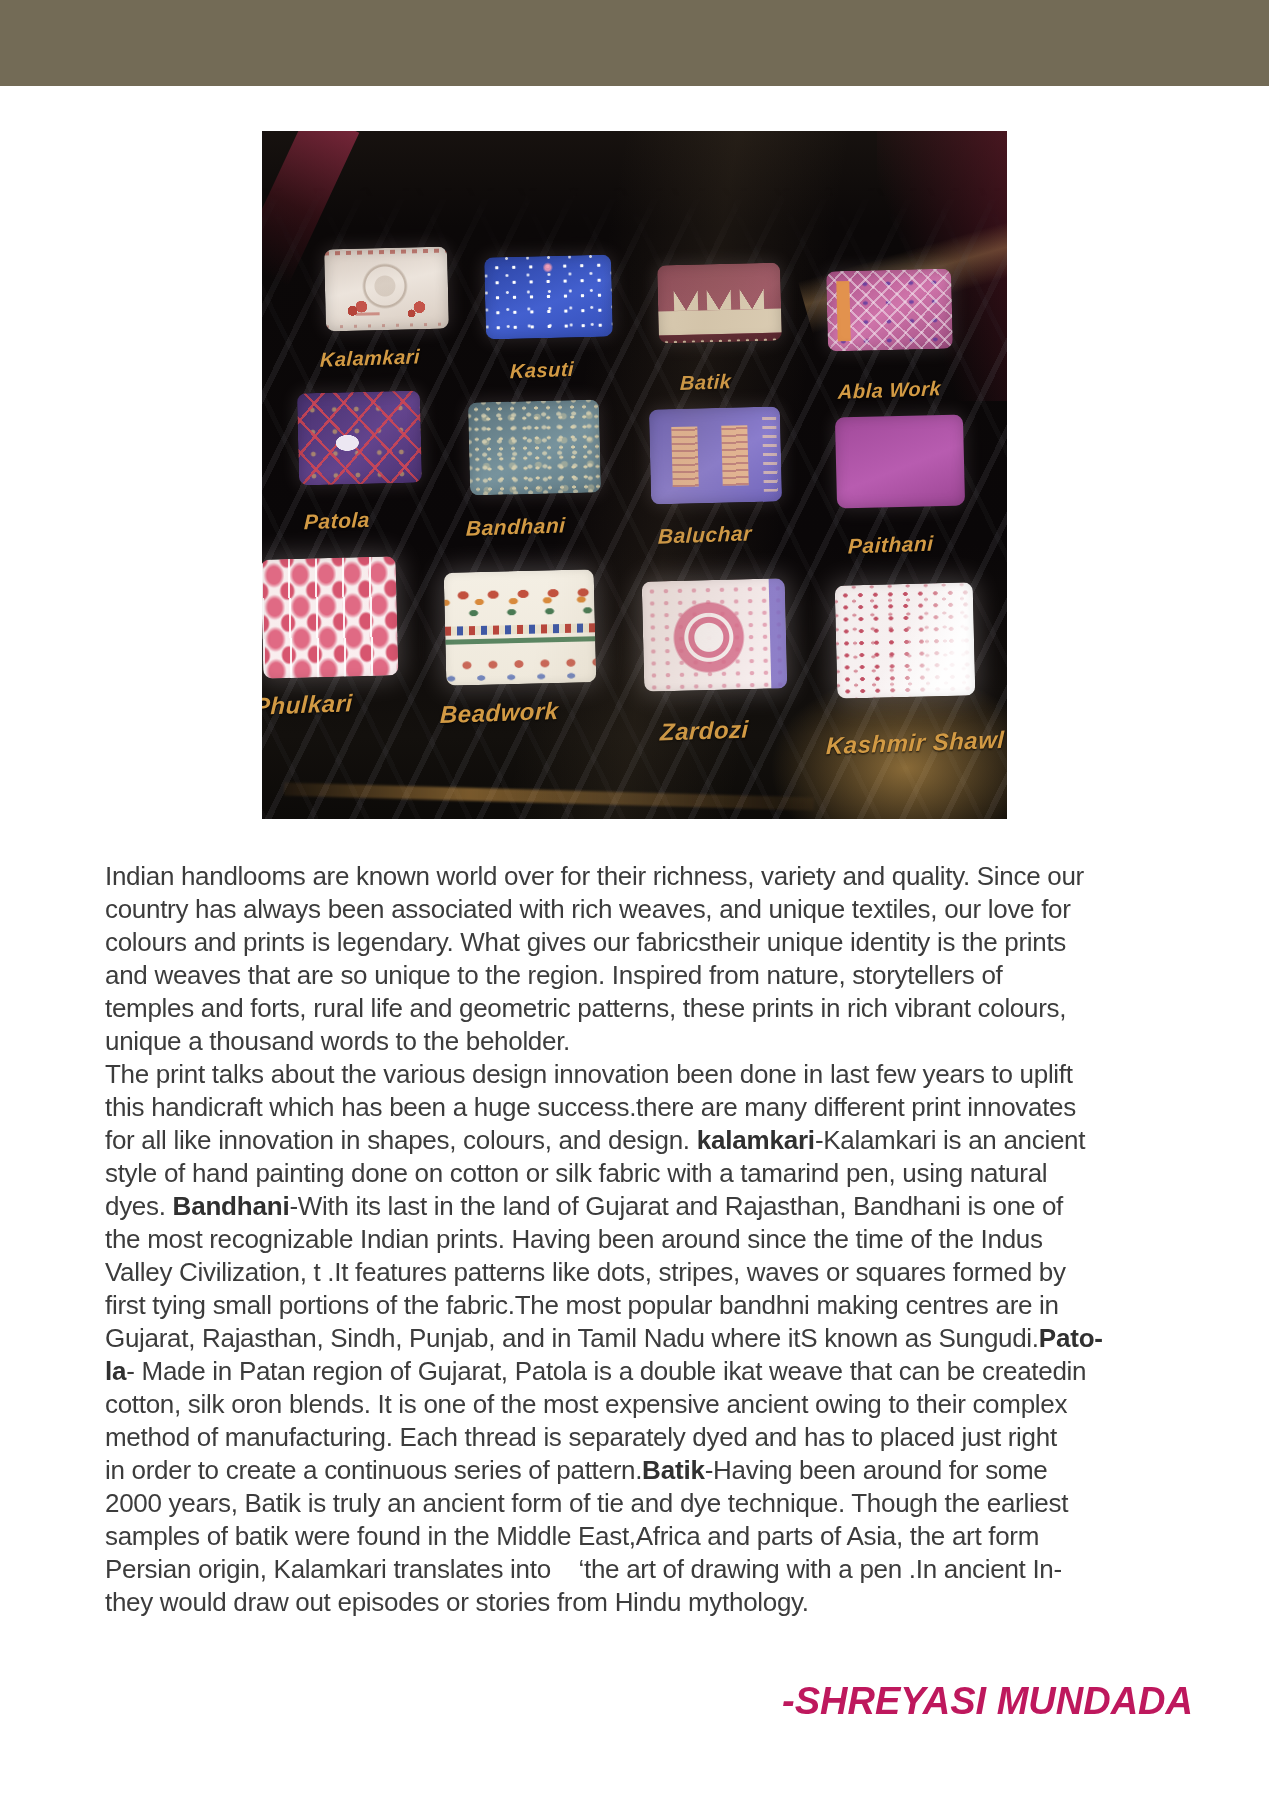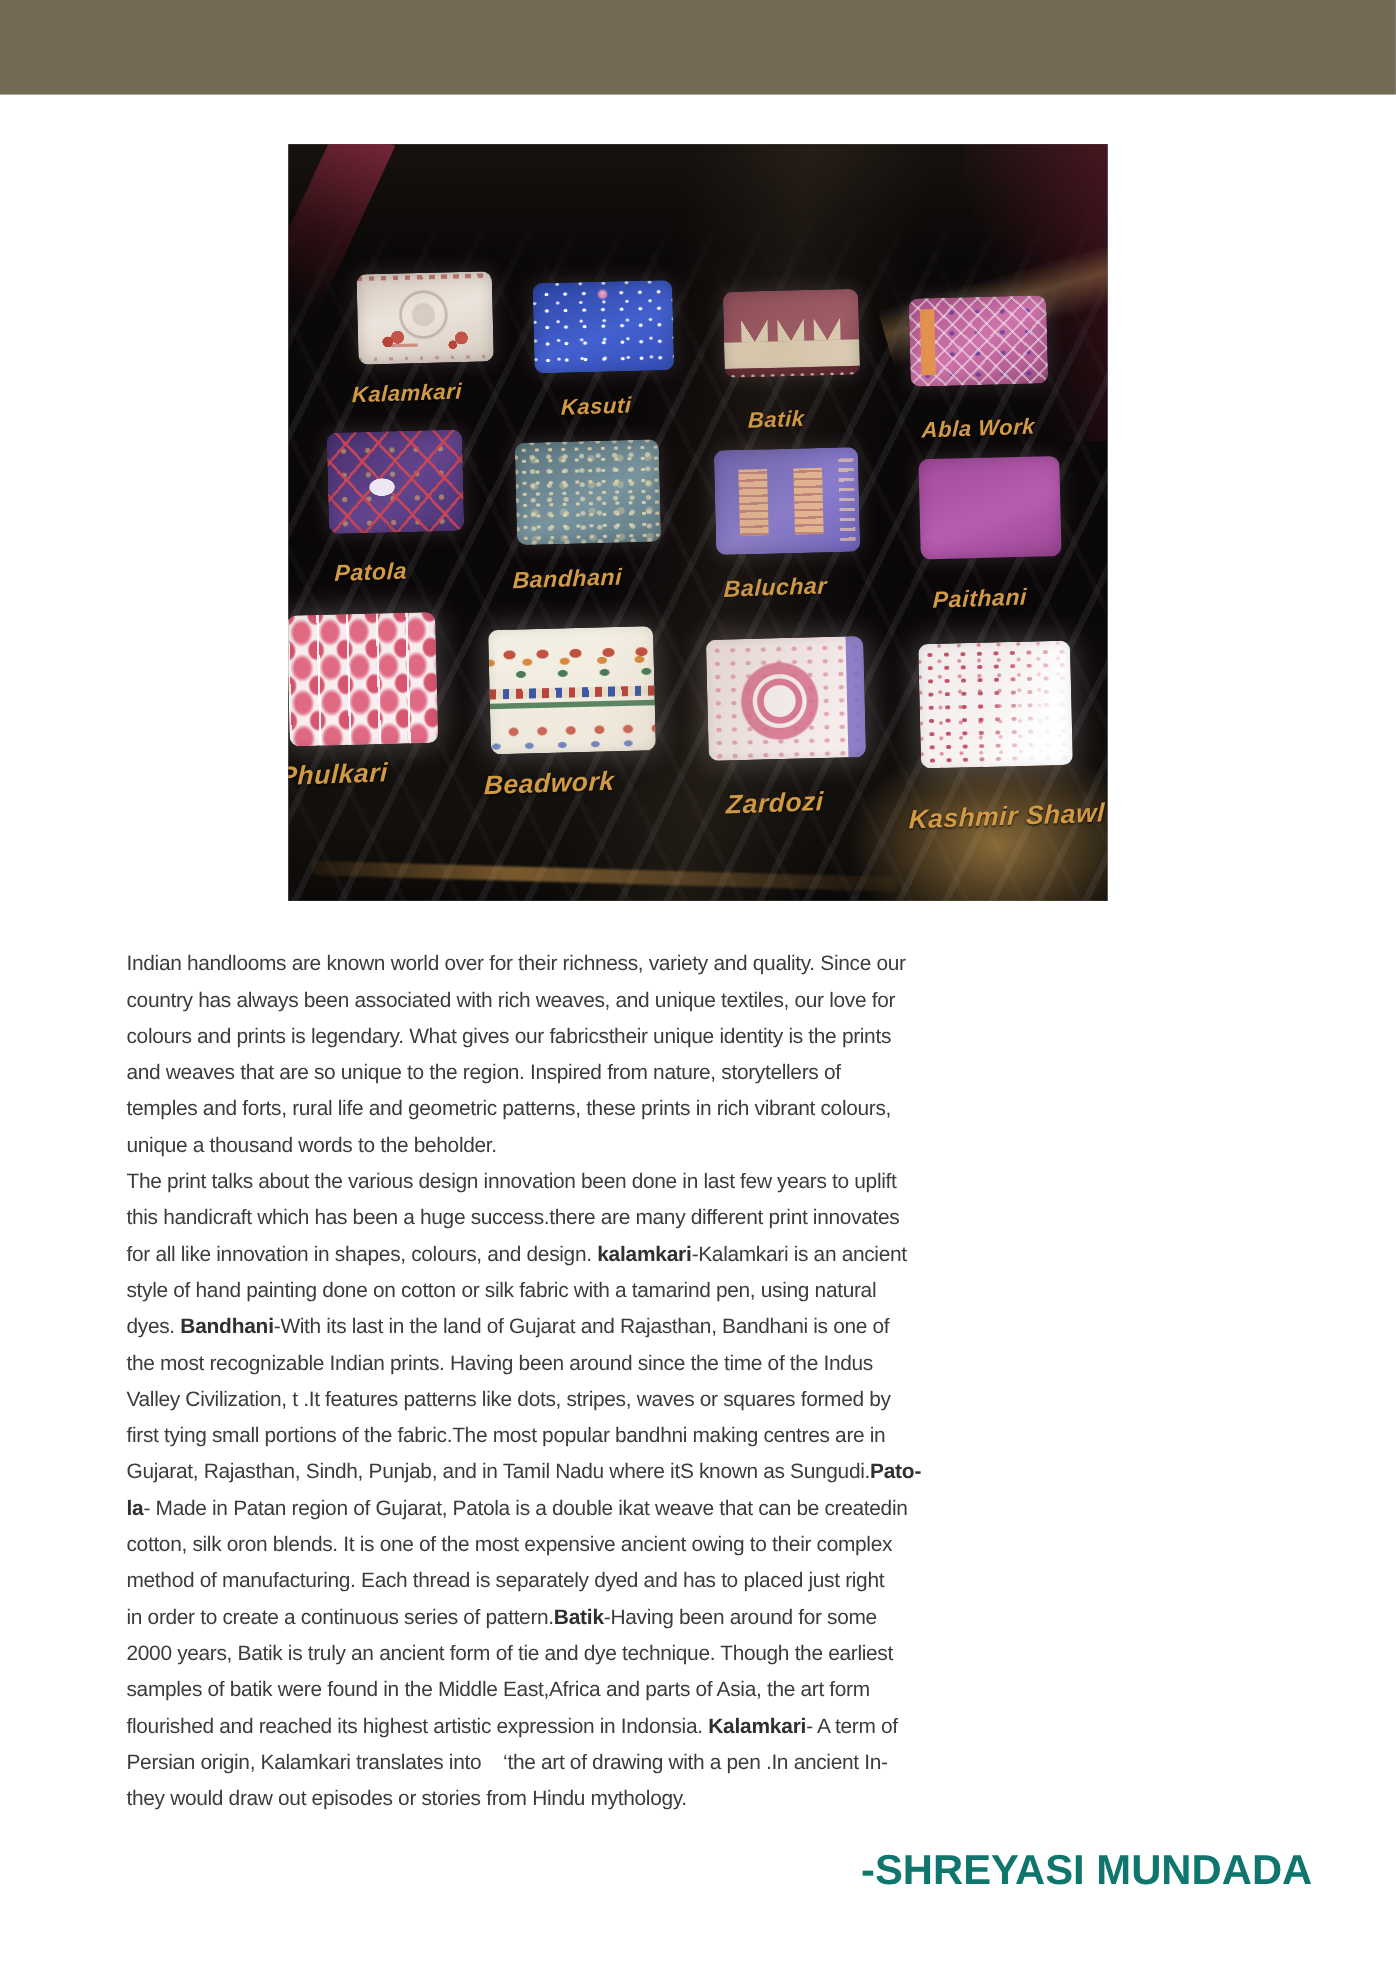--- a/index.html
+++ b/index.html
@@ -134,22 +134,22 @@
     radial-gradient(circle at 46% 52%,rgba(246,240,240,.95) 14px,rgba(214,110,140,.9) 15px,rgba(214,110,140,.9) 20px,rgba(246,238,238,.9) 21px,rgba(246,238,238,.9) 24px,rgba(214,110,140,.85) 25px,rgba(214,110,140,.85) 34px,rgba(240,230,230,0) 36px),
     radial-gradient(rgba(214,110,140,.55) 2px,transparent 2.7px) 3px 4px/14px 12px,
     linear-gradient(150deg,#f0e4e4,#f7eeee);}
   .sw-kashmir{background:
     linear-gradient(115deg,rgba(255,255,255,0) 45%,rgba(255,255,255,.92) 78%),
     radial-gradient(#c25064 2px,transparent 2.7px) 3px 4px/15px 12px,
     radial-gradient(rgba(194,80,100,.6) 1.7px,transparent 2.3px) 10px 9px/18px 14px,
     linear-gradient(150deg,#f3ecec,#faf5f5);}
   
   .article{
-    position:absolute;left:115px;top:860px;width:1080px;
-    font-size:19px;line-height:33px;letter-spacing:-0.3px;color:#3c3c3c;
+    position:absolute;left:105px;top:860px;width:1080px;
+    font-size:26px;line-height:33px;letter-spacing:-0.3px;color:#3c3c3c;
   }
   .article .line{white-space:pre;height:33px;}
   .article b{font-weight:700;color:#303030;letter-spacing:-0.2px;}
   .signature{
     position:absolute;right:76px;top:1680px;
     font-size:38px;font-weight:700;color:#1e1e1e;letter-spacing:0;
     white-space:pre;
   }
 </style>
 </head>
@@ -208,18 +208,17 @@
     <div class="line"><span>the most recognizable Indian prints. Having been around since the time of the Indus</span></div>
     <div class="line"><span>Valley Civilization, t .It features patterns like dots, stripes, waves or squares formed by</span></div>
     <div class="line"><span>first tying small portions of the fabric.The most popular bandhni making centres are in</span></div>
     <div class="line"><span>Gujarat, Rajasthan, Sindh, Punjab, and in Tamil Nadu where itS known as Sungudi.</span><b>Pato-</b></div>
     <div class="line"><b>la</b><span>- Made in Patan region of Gujarat, Patola is a double ikat weave that can be createdin</span></div>
     <div class="line"><span>cotton, silk oron blends. It is one of the most expensive ancient owing to their complex</span></div>
     <div class="line"><span>method of manufacturing. Each thread is separately dyed and has to placed just right</span></div>
     <div class="line"><span>in order to create a continuous series of pattern.</span><b>Batik</b><span>-Having been around for some</span></div>
     <div class="line"><span>2000 years, Batik is truly an ancient form of tie and dye technique. Though the earliest</span></div>
     <div class="line"><span>samples of batik were found in the Middle East,Africa and parts of Asia, the art form</span></div>
-    <div class="line"><span>flourished and reached its highest artistic expression in Indonsia. </span><b>Kalamkari</b><span>- A term of</span></div>
     <div class="line"><span>Persian origin, Kalamkari translates into    ‘the art of drawing with a pen .In ancient In-</span></div>
     <div class="line"><span>they would draw out episodes or stories from Hindu mythology.</span></div>
   </main>
 
-<div class="signature" style="color: #0f766e;">-SHREYASI MUNDADA</div>
+<div class="signature" style="color: #be185d; font-style: italic;">-SHREYASI MUNDADA</div>
 
 </body></html>

